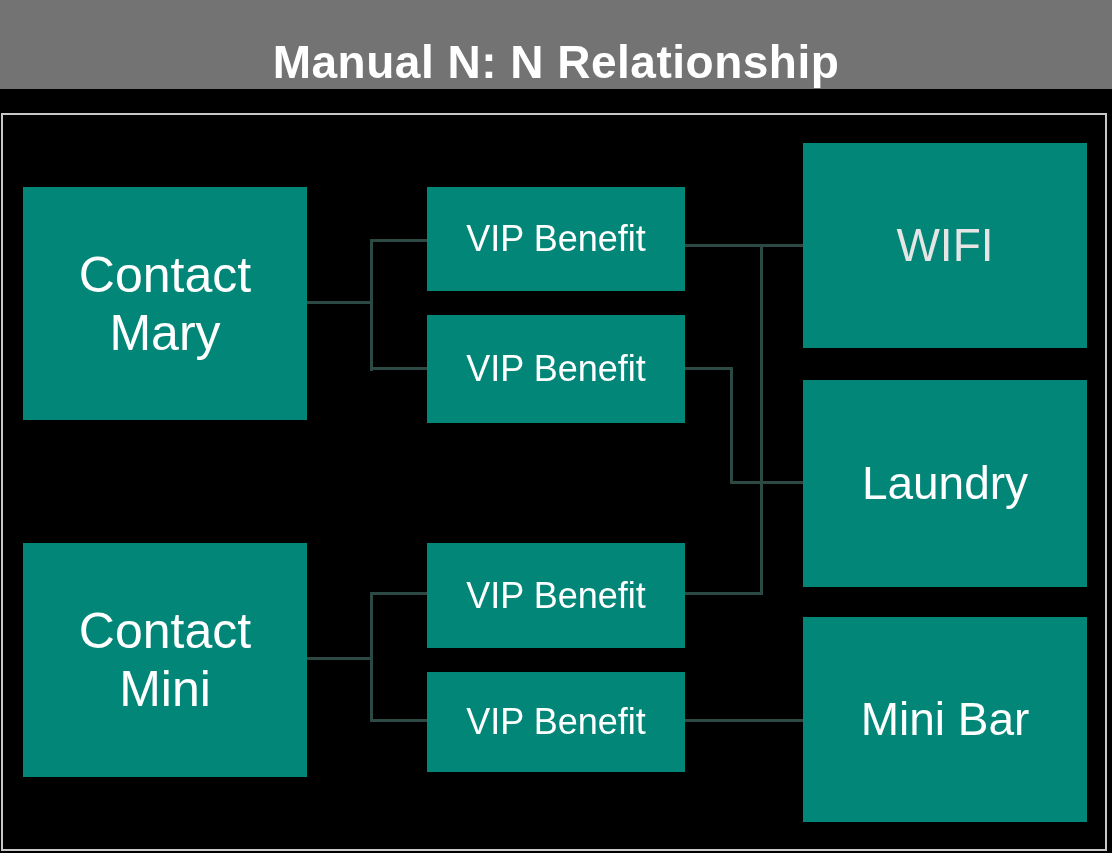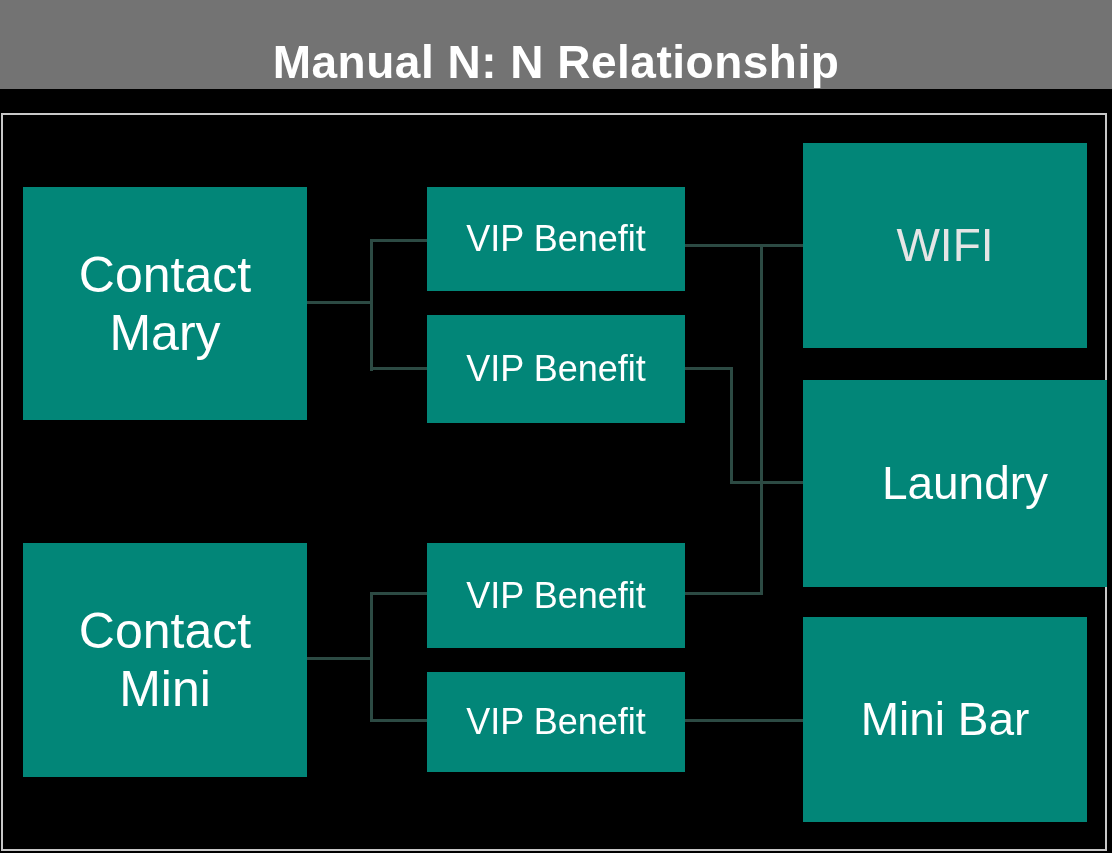--- a/index.html
+++ b/index.html
@@ -78,21 +78,21 @@
     <div class="node" style="left: 427px; top: 672px; width: 258px; height: 100px; font-size: 36px; background: rgb(2, 134, 120); color: rgb(255, 255, 255);">
       <div class="label">
         <div>VIP Benefit</div>
       </div>
     </div>
     <div class="node" style="left: 803px; top: 143px; width: 284px; height: 205px; font-size: 46px; background: rgb(2, 134, 120); color: #e5e5e5;">
       <div class="label">
         <div>WIFI</div>
       </div>
     </div>
-    <div class="node" style="left: 803px; top: 380px; width: 284px; height: 207px; font-size: 46px; background: rgb(2, 134, 120); color: rgb(255, 255, 255); padding-left: 20px;">
+    <div class="node" style="left: 803px; top: 380px; width: 284px; height: 207px; font-size: 46px; background: rgb(2, 134, 120); color: rgb(255, 255, 255);">
       <div class="label">
         <div>Laundry</div>
       </div>
     </div>
     <div class="node" style="left: 803px; top: 617px; width: 284px; height: 205px; font-size: 46px; background: rgb(2, 134, 120); color: rgb(255, 255, 255); align-items: center;">
       <div class="label">
         <div>Mini Bar</div>
       </div>
     </div>
   </div>

